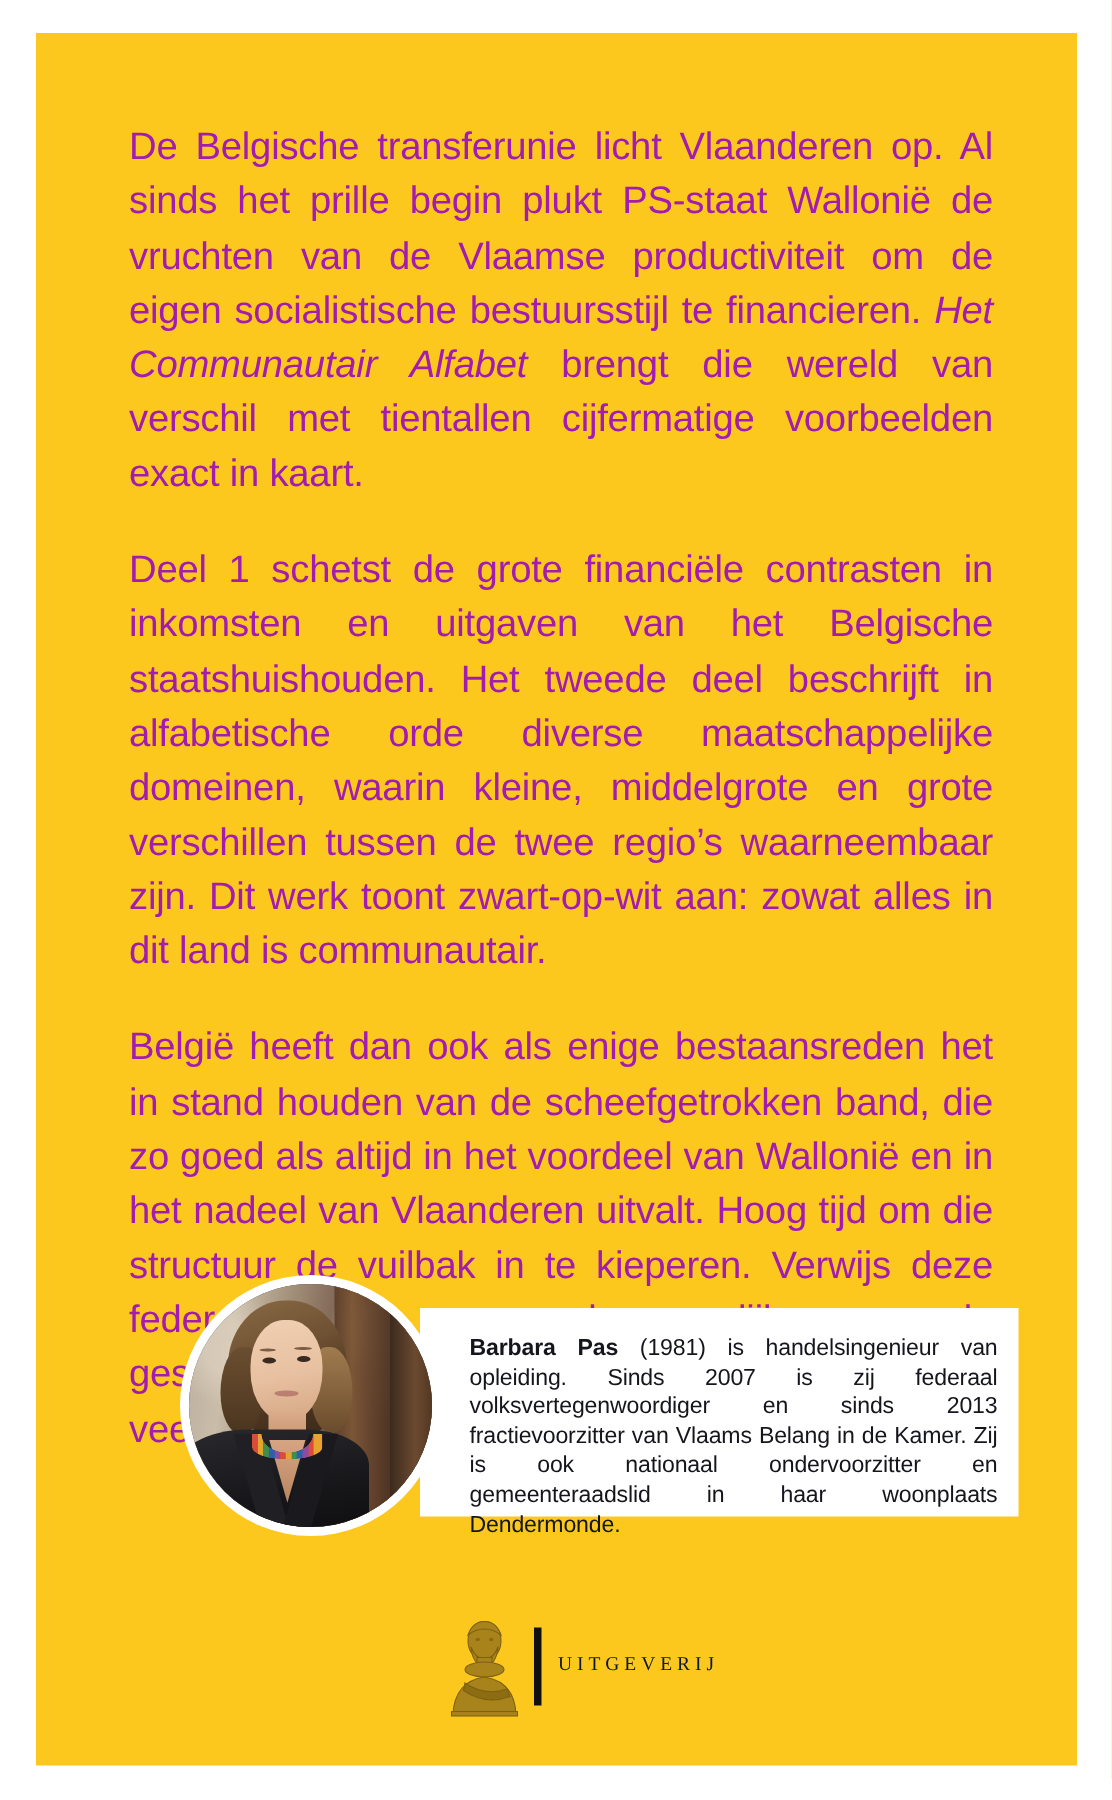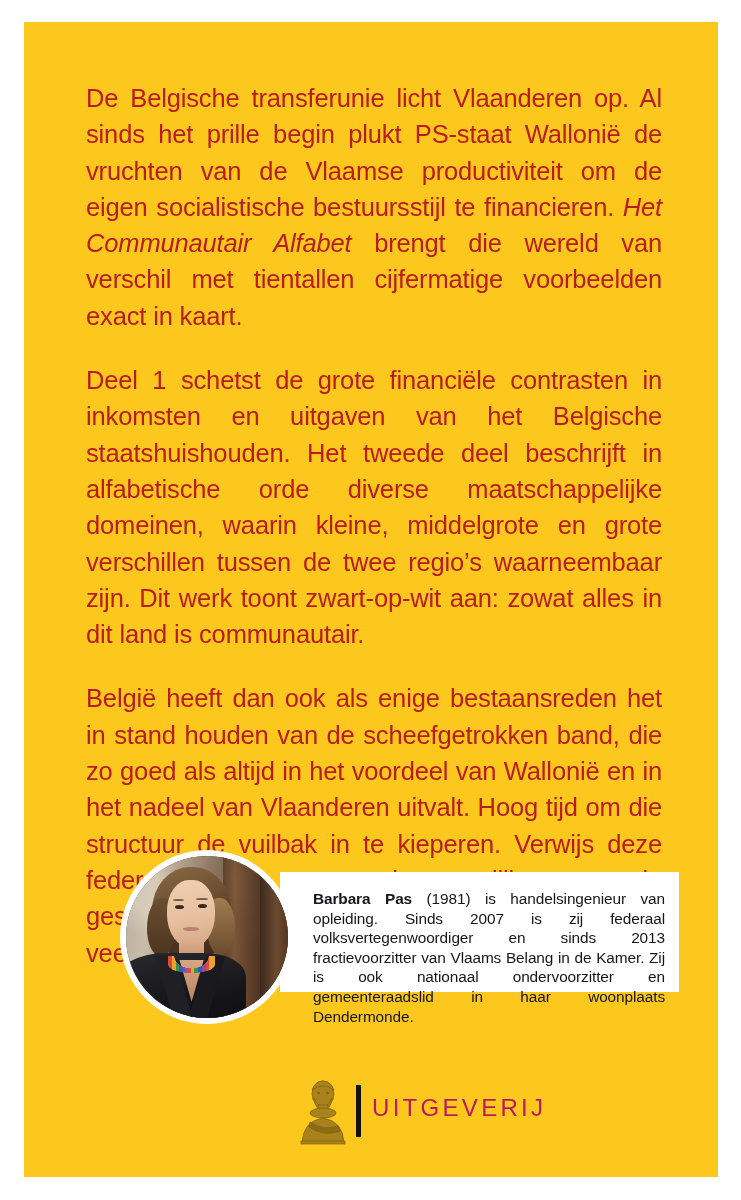--- a/index.html
+++ b/index.html
@@ -32,21 +32,21 @@
 
   
   .blurb-block {
     position: absolute;
     left: 62px;
     top: 58px;
     width: 576px;
   }
 
   .blurb-par {
-    color: #b91c1c;
+    color: #a21caf;
     font-size: 25.5px;
     line-height: 36.3px;
     text-align: justify;
     text-justify: inter-word;
     letter-spacing: -0.15px;
     font-weight: 400;
     margin-bottom: 28px;
   }
   .blurb-par:last-child { margin-bottom: 0; }
 
@@ -62,21 +62,21 @@
     top: 828px;
     width: 559px;
     height: 163px;
   }
 
   .author-bio-box {
     position: absolute;
     left: 160px;
     top: 22px;
     width: 399px;
-    height: 120px;
+    height: 139px;
     background: #ffffff;
   }
 
   .author-bio-text {
     position: absolute;
     left: 33px;
     top: 17px;
     width: 352px;
     color: #15161c;
     font-size: 15.4px;
@@ -225,25 +225,26 @@
     margin: 0 11px 0 2px;
     flex: 0 0 5px;
   }
   .logo-words {
     display: flex;
     flex-direction: column;
     justify-content: center;
     line-height: 1;
   }
   .logo-line1 {
-    font-size: 24px;
+    font-size: 13px;
     letter-spacing: 3.3px;
-    color: #be185d;
+    color: #0f172a;
     font-weight: 400;
     margin-bottom: 6px;
+    font-family: Liberation Serif, serif;
   }
   .logo-line2 {
     font-size: 30px;
     letter-spacing: 4.4px;
     color: #0d0d0d;
     font-weight: 400;
   }
 </style>
 </head>
 <body>

